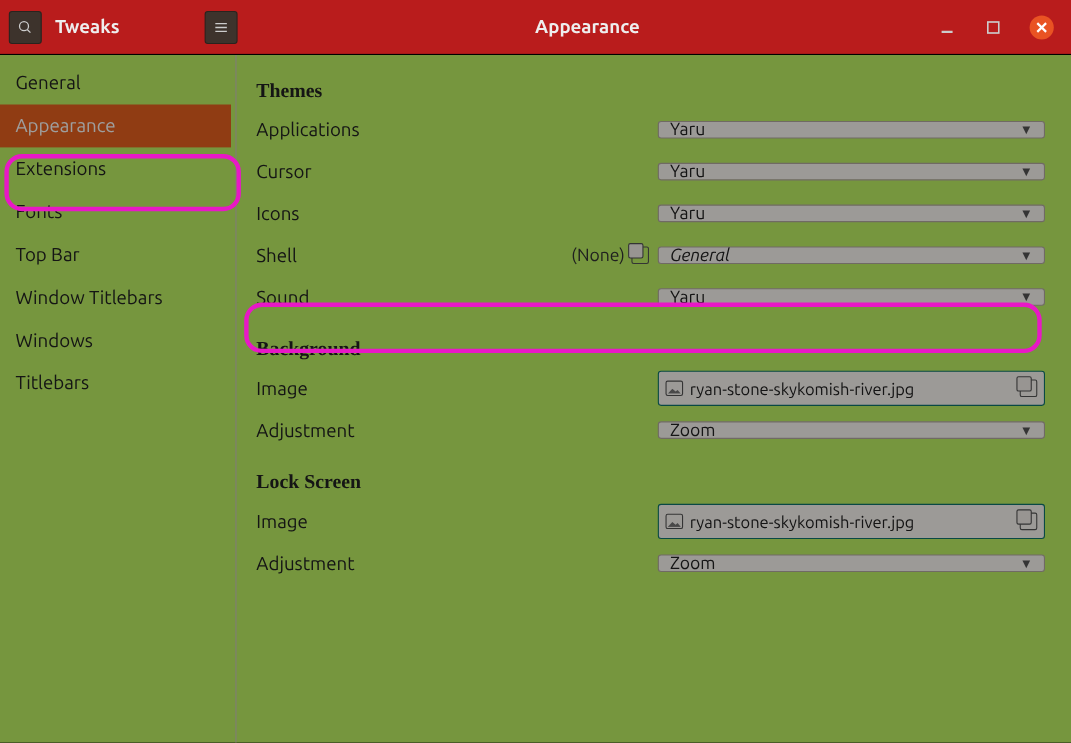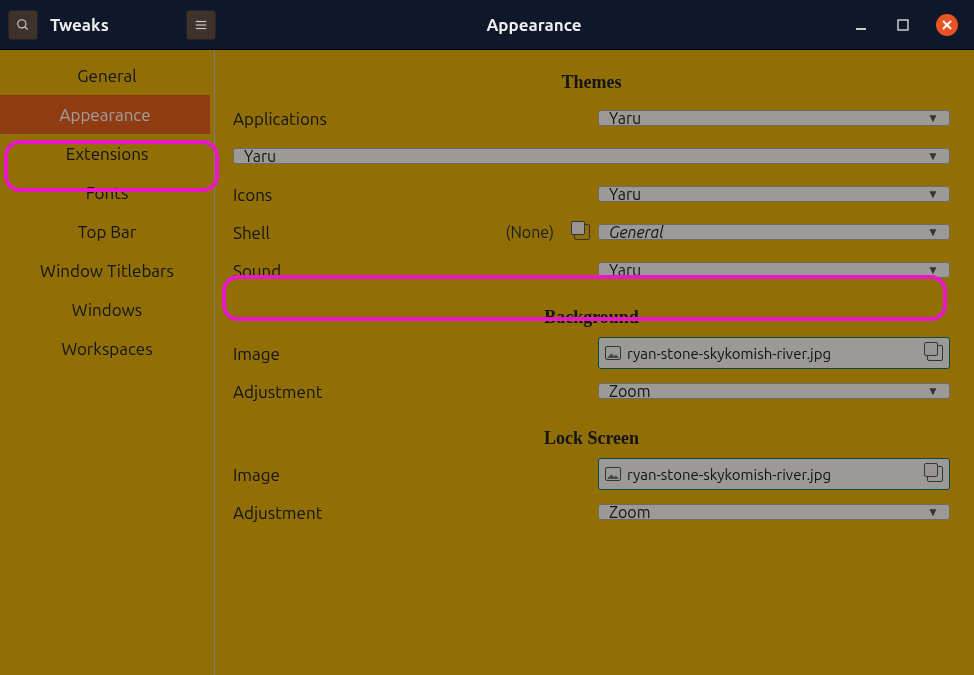--- a/index.html
+++ b/index.html
@@ -1,57 +1,57 @@
 <!DOCTYPE html>
 <html><head>
 <meta charset="utf-8">
 <style>
 * { box-sizing: border-box; margin: 0; padding: 0; font-family: Ubuntu, "Segoe UI", sans-serif; }
 body { width: 974px; height: 675px; background: #000; overflow: hidden; }
 .window { width: 974px; height: 675px; background: #000; display: flex; flex-direction: column; }
 
 
 .titlebar {
-  height: 50px; background: #0f172a; display: flex; align-items: center;
+  height: 50px; background: #b91c1c; display: flex; align-items: center;
   padding: 0 8px; color: #ddd; border-bottom: 1px solid #000;
 }
 .tb-left { display: flex; align-items: center; gap: 12px; flex: 0 0 200px; }
 .tb-btn {
   width: 30px; height: 30px; background: #3d332c; border: 1px solid #2a231e;
   border-radius: 3px; display: flex; align-items: center; justify-content: center;
   color: #ccc; cursor: pointer;
 }
 .tb-title { color: #eee; font-size: 17px; font-weight: 700; }
 .tb-center { flex: 1; text-align: center; }
 .tb-page { color: #eee; font-size: 17px; font-weight: 700; }
 .tb-right { display: flex; gap: 24px; align-items: center; padding-right: 8px; }
 .win-ico { width: 18px; height: 18px; display: flex; align-items: center; justify-content: center; }
 .win-close { background: #e95323; border-radius: 50%; width: 22px; height: 22px; color: #fff; }
 
 
-.body-area { flex: 1; display: flex; position: relative; background: #eab308; text-align: center; }
+.body-area { flex: 1; display: flex; position: relative; background: #bef264; }
 .dim {
   position: absolute; inset: 0; background: rgba(0,0,0,0.38);
   pointer-events: none; z-index: 5;
 }
 
 
 .sidebar { width: 215px; border-right: 1px solid #cfc7bf; display: flex; flex-direction: column; padding: 6px 0; }
 .side-item {
   padding: 10px 14px; font-size: 17px; color: #222; cursor: pointer;
 }
 .side-item.active { background: #e9621f; color: #fff; margin-right: 4px; }
 
 
 .content { flex: 1; padding: 18px 24px 16px 18px; overflow: auto; }
 .section-head { font-size: 18px; font-weight: 700; color: #222; margin-top: 4px; margin-bottom: 6px; font-family: Liberation Serif, serif; }
 .section-head.mt { margin-top: 18px; }
 .row { display: flex; align-items: center; height: 38px; }
 .row-label { width: 365px; font-size: 17px; color: #222; display: flex; align-items: center; }
-.row-label .extra { margin-left: auto; font-size: 16px; color: #333; display: flex; align-items: center; gap: 20px; padding-right: 8px; }
+.row-label .extra { margin-left: auto; font-size: 16px; color: #333; display: flex; align-items: center; gap: 6px; padding-right: 8px; }
 .copy-ico {
   width: 16px; height: 16px; border: 1.5px solid #555; border-radius: 2px; position: relative; display: inline-block;
 }
 .copy-ico::before {
   content: ""; position: absolute; top: -4px; left: -4px; width: 12px; height: 12px;
   border: 1.5px solid #555; border-radius: 2px; background: #f5f0ec;
 }
 .select {
   flex: 1; height: 16px; background: #fcf8f4; border: 1px solid #b5aca2; border-radius: 3px;
   display: flex; align-items: center; padding: 0 10px; font-size: 16px; color: #222; cursor: pointer;
@@ -122,36 +122,37 @@
   <div class="body-area">
 
     <div class="sidebar">
       <div class="side-item">General</div>
       <div class="side-item active">Appearance</div>
       <div class="side-item">Extensions</div>
       <div class="side-item">Fonts</div>
       <div class="side-item">Top Bar</div>
       <div class="side-item">Window Titlebars</div>
       <div class="side-item">Windows</div>
-      <div class="side-item">Workspaces</div>
+      <div class="side-item">Titlebars</div>
     </div>
 
     <div class="content">
 
       <div class="section-head">Themes</div>
 
       <div class="row">
         <div class="row-label">Applications</div>
         <div class="select">
           <span class="sval">Yaru</span>
           <span class="caret">▼</span>
         </div>
       </div>
 
       <div class="row">
+        <div class="row-label">Cursor</div>
         <div class="select">
           <span class="sval">Yaru</span>
           <span class="caret">▼</span>
         </div>
       </div>
 
       <div class="row">
         <div class="row-label">Icons</div>
         <div class="select">
           <span class="sval">Yaru</span>

